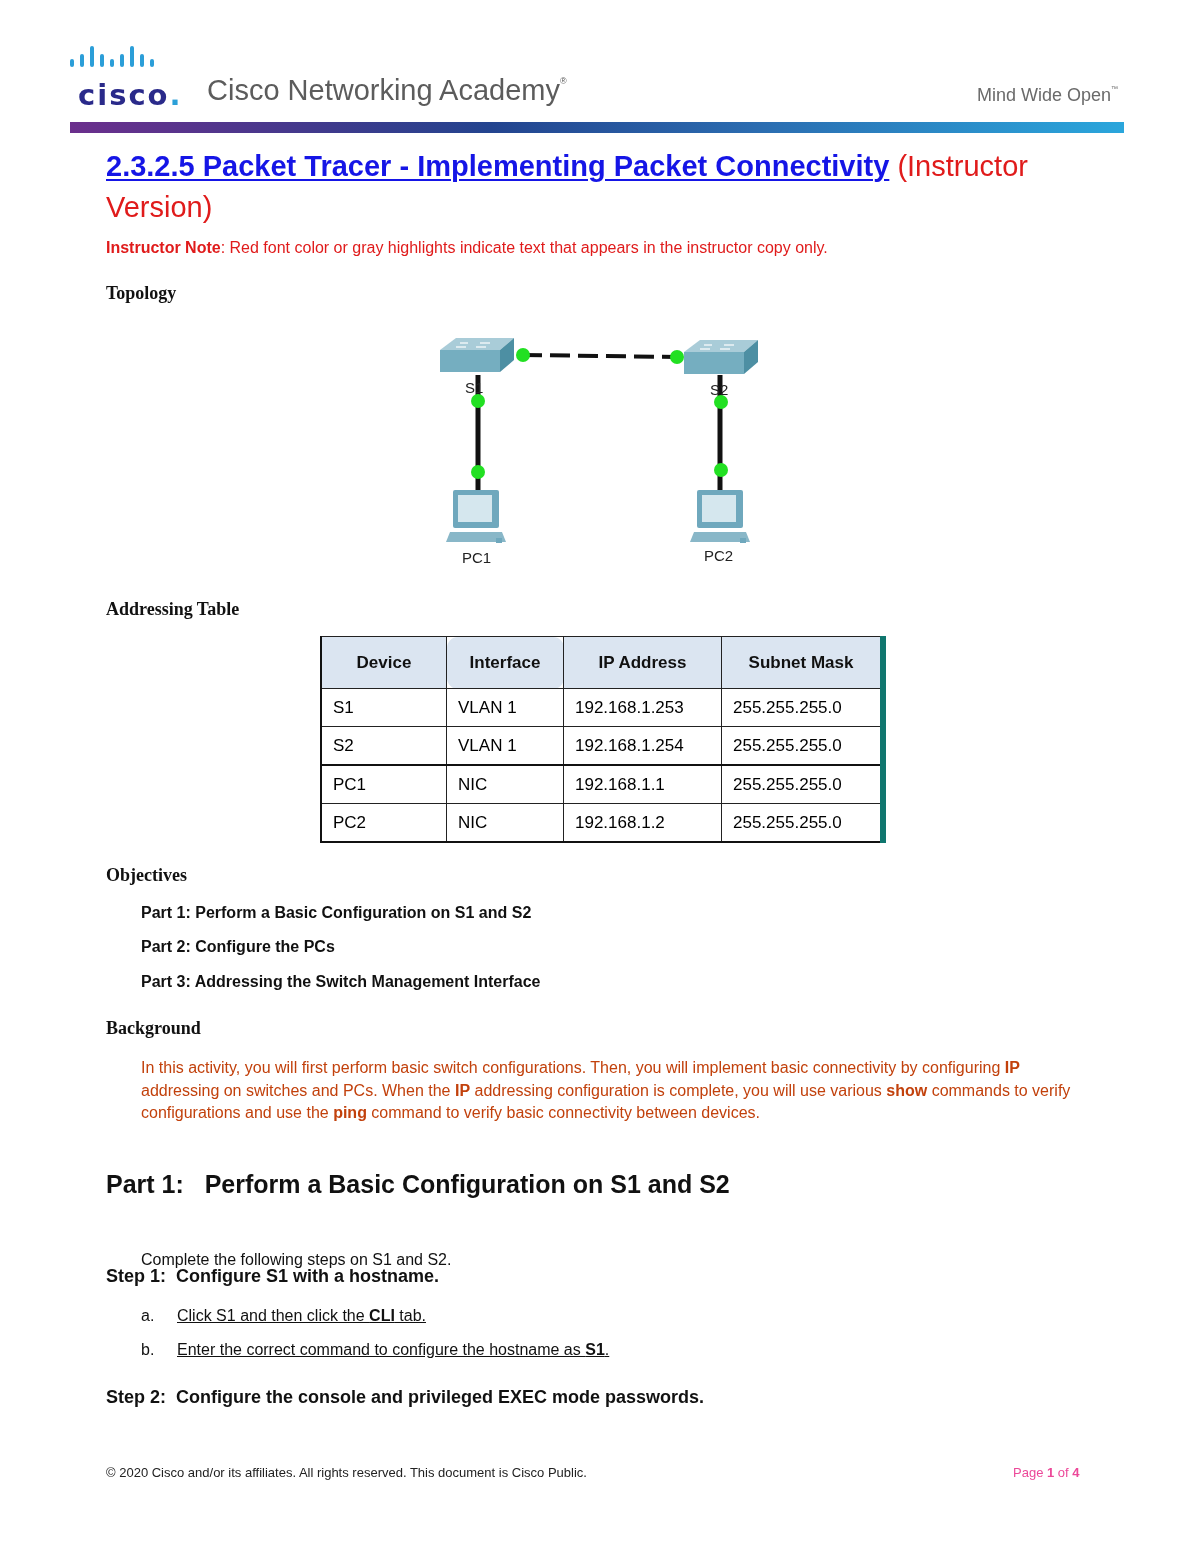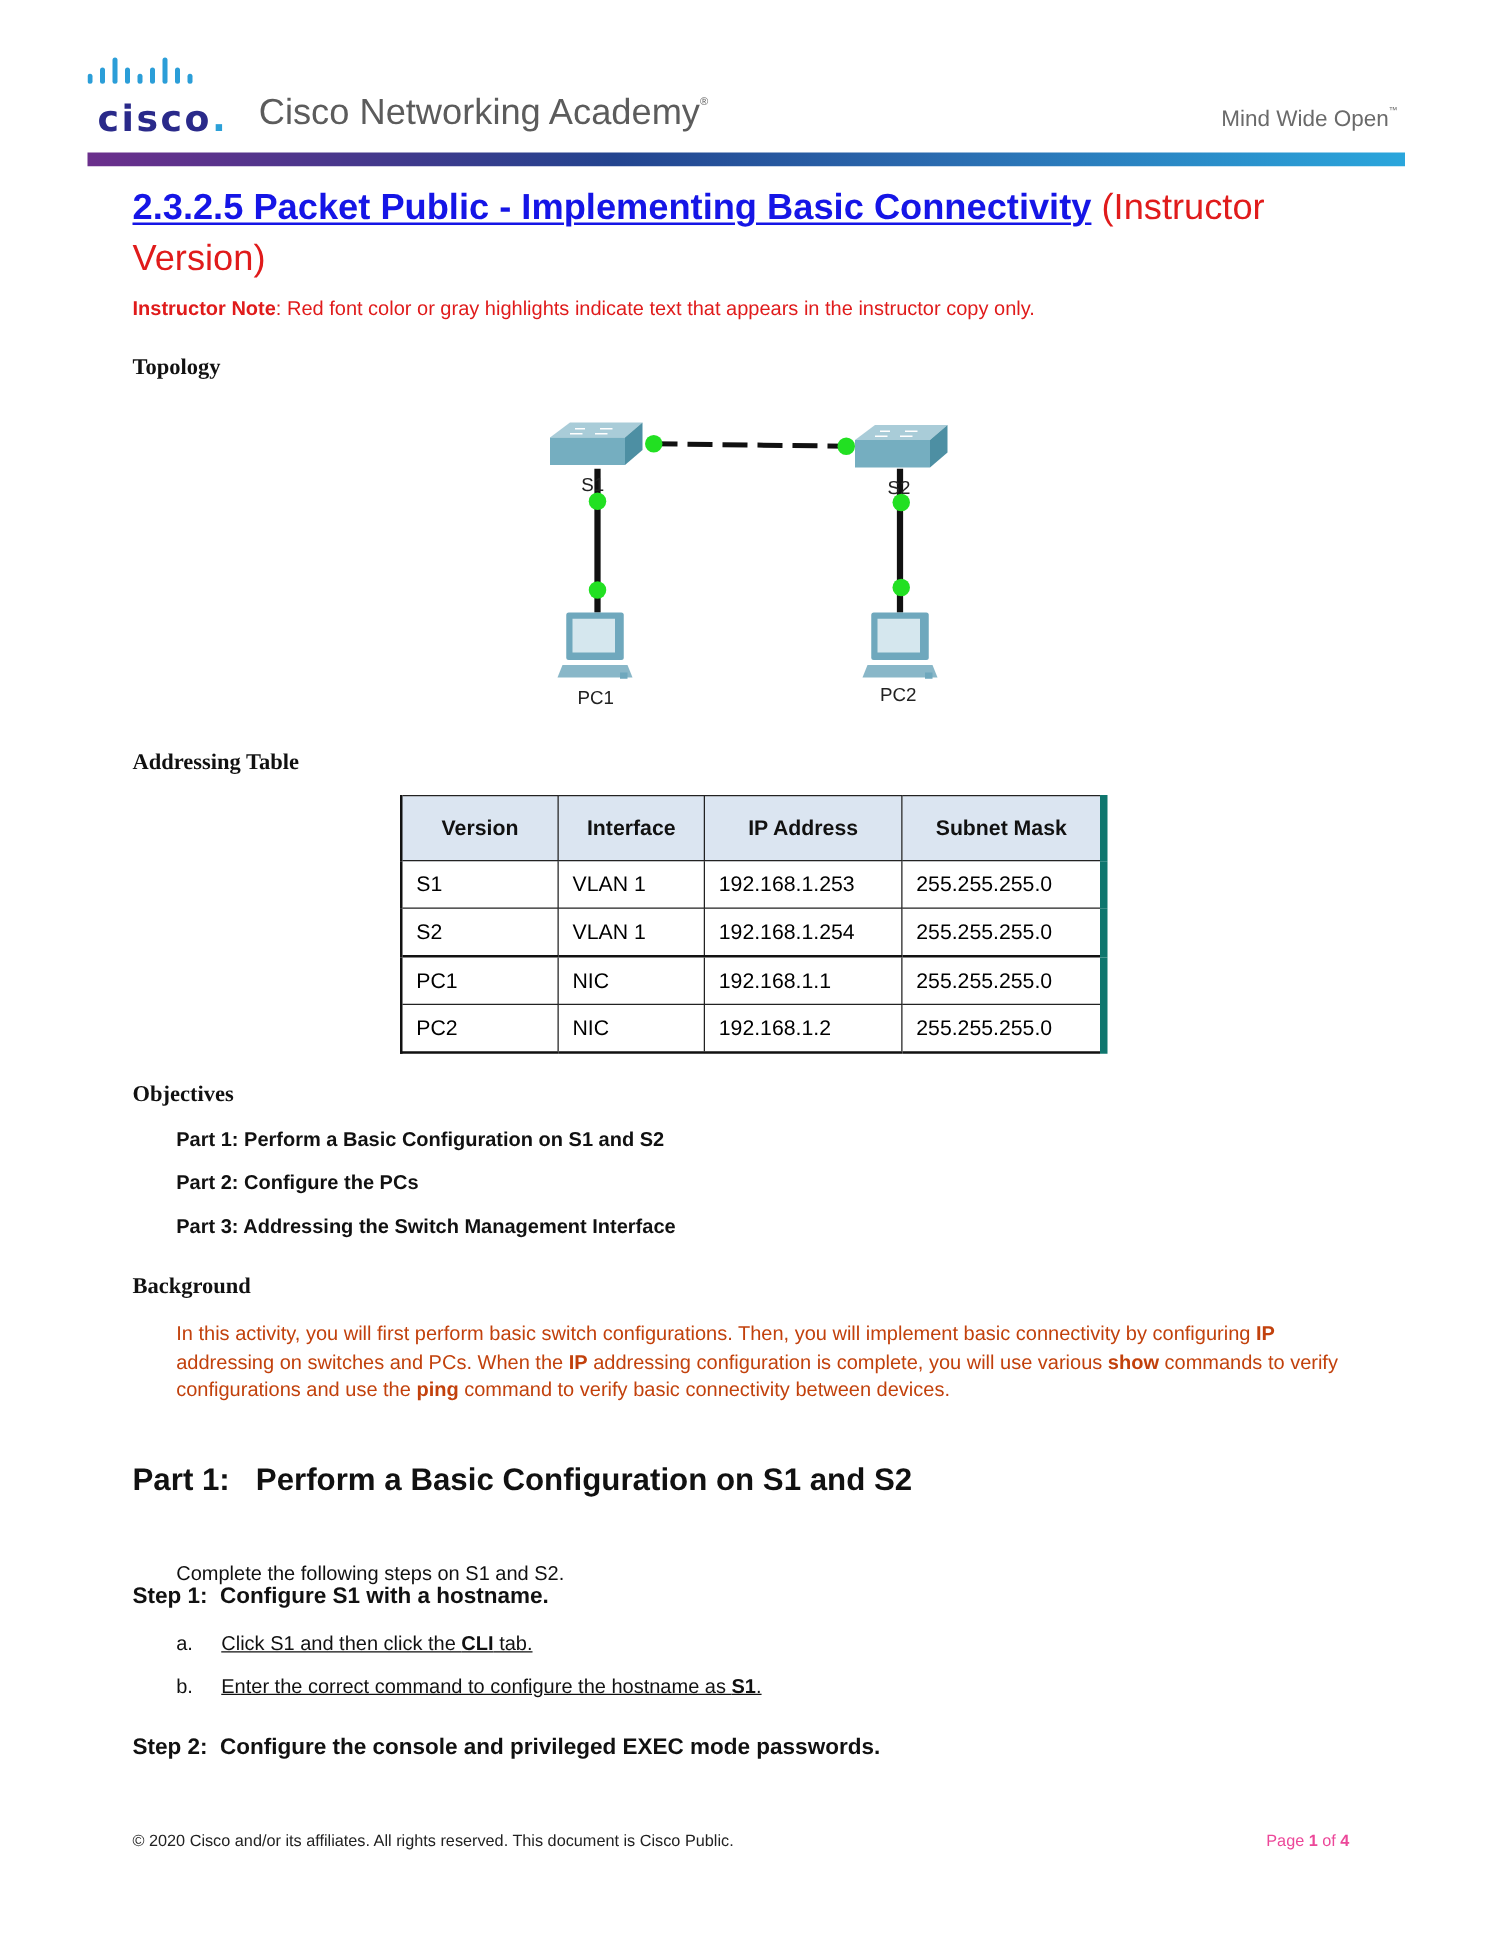--- a/index.html
+++ b/index.html
@@ -36,21 +36,21 @@
   .topo { left: 420px; top: 320px; width: 360px; height: 260px; }
 
   
   .tbl { left: 320px; top: 636px; border-collapse: collapse; font-size: 17px; }
   .tbl th, .tbl td { border: 1px solid #222; height: 37px; padding: 0 11px; text-align: left; }
   .tbl th { background: #dbe5f1; height: 51px; text-align: center; font-weight: bold; font-size: 17px; color: #111; }
   .tbl th:first-child, .tbl td:first-child { border-left: 2px solid #111; }
   .tbl th:last-child, .tbl td:last-child { border-right: 6px solid #0f766e; }
   .tbl tr:last-child td { border-bottom: 2px solid #111; }
   .tbl tr.grp td { border-top: 2px solid #111; }
-  .c1 { width: 102px; } .c2 { width: 94px; } .c3 { width: 135px; } .c4 { width: 136px; }
+  .c1 { width: 102px; } .c2 { width: 94px; border-radius: 11px; } .c3 { width: 135px; } .c4 { width: 136px; }
 
   
   .obj { left: 141px; font-size: 16px; font-weight: bold; color: #111; }
 
   
   .bgp { left: 141px; top: 1057px; width: 945px; font-size: 16px; line-height: 22.5px; color: #c2410c; }
   .bgp b { font-weight: bold; }
 
   .part1 { left: 106px; top: 1170px; font-size: 25px; font-weight: bold; color: #111; }
   .intro { left: 141px; top: 1221px; font-size: 16px; color: #111; margin-top: 30px; }
@@ -77,21 +77,21 @@
     <rect x="70" y="9" width="4" height="13" rx="2"></rect>
     <rect x="80" y="14" width="4" height="8" rx="2"></rect>
   </g>
 </svg>
 <div class="abs logo-word"><span>cisco</span><span class="dot">.</span></div>
 <div class="abs academy"><span>Cisco Networking Academy</span><sup>®</sup></div>
 <div class="abs tagline"><span>Mind Wide Open</span><sup>™</sup></div>
 <div class="abs hbar"></div>
 
 <div class="abs title">
-  <span class="link">2.3.2.5 Packet Public - Implementing Basic Connectivity</span>
+  <span class="link">2.3.2.5 Packet Tracer - Implementing Packet Connectivity</span>
   <span class="instr">(Instructor Version)</span>
 </div>
 <div class="abs note"><b>Instructor Note</b><span>: Red font color or gray highlights indicate text that appears in the instructor copy only.</span></div>
 
 <div class="abs h2 h-topology">Topology</div>
 
 <svg class="abs topo" viewBox="0 0 360 260">
 
   <line x1="58" y1="55" x2="58" y2="170" stroke="#111" stroke-width="5"></line>
   <line x1="300" y1="55" x2="300" y2="170" stroke="#111" stroke-width="5"></line>
@@ -147,21 +147,21 @@
     <rect x="320" y="218" width="6" height="5" fill="#6fa8bd"></rect>
   </g>
   <text x="284" y="241" font-size="15" font-family="Liberation Sans, sans-serif" fill="#222">PC2</text>
 </svg>
 
 <div class="abs h2 h-addr">Addressing Table</div>
 
 <table class="abs tbl">
   <thead>
     <tr>
-      <th class="c1">Version</th>
+      <th class="c1">Device</th>
       <th class="c2">Interface</th>
       <th class="c3">IP Address</th>
       <th class="c4">Subnet Mask</th>
     </tr>
   </thead>
   <tbody>
     <tr>
       <td>S1</td>
       <td>VLAN 1</td>
       <td>192.168.1.253</td>

